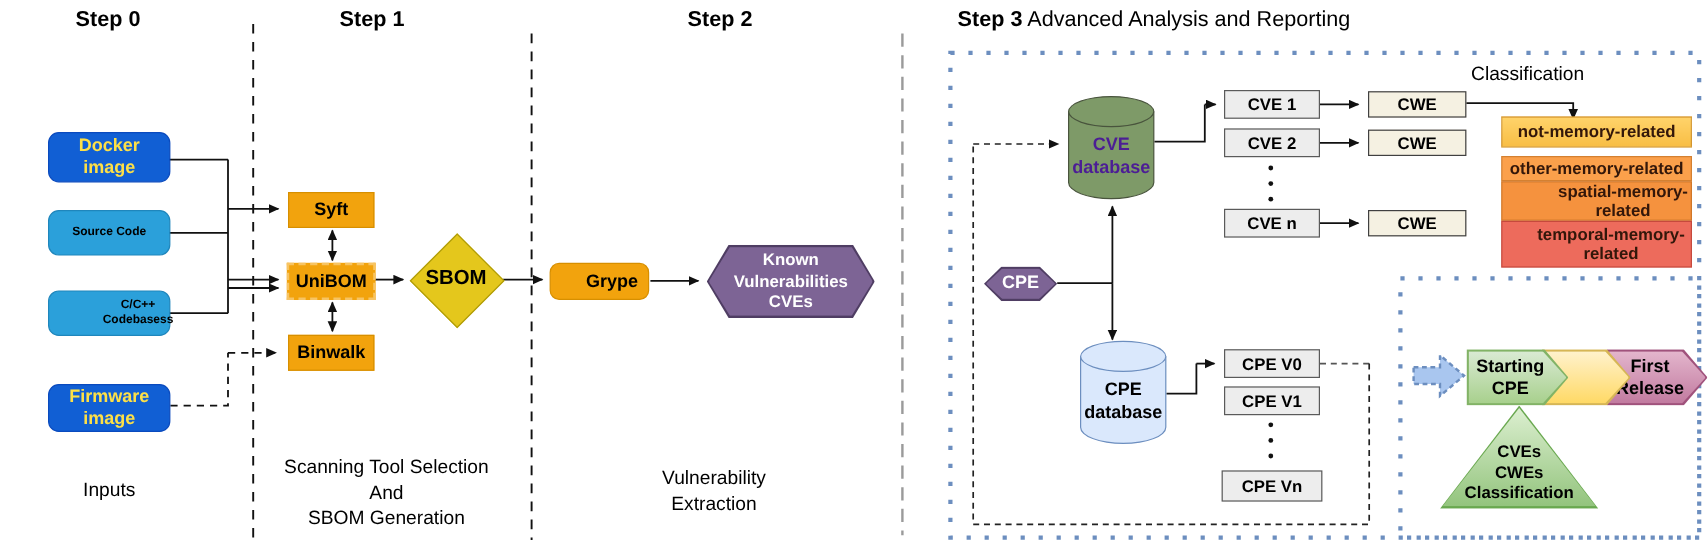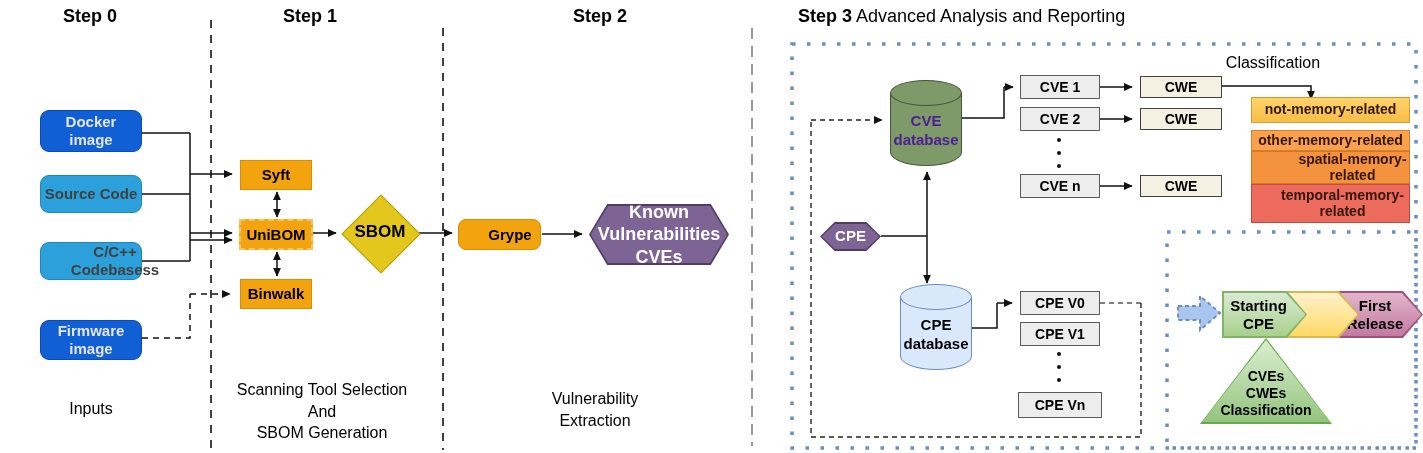--- a/index.html
+++ b/index.html
@@ -4,22 +4,22 @@
 <style>
   html,body{margin:0;padding:0;background:#fff;}
   .canvas{position:relative;width:1423px;height:453px;background:#fff;overflow:hidden;
           font-family:"Liberation Sans",sans-serif;color:#000;}
   .abs{position:absolute;}
   svg.wires{position:absolute;left:0;top:0;z-index:1;}
   .node{position:absolute;display:flex;align-items:center;justify-content:center;text-align:center;
         font-weight:bold;white-space:pre-line;line-height:1.2;z-index:3;box-sizing:border-box;}
   .steptitle{position:absolute;font-weight:bold;font-size:18px;z-index:3;text-align:center;}
   .caption{position:absolute;font-size:16px;text-align:center;white-space:pre-line;line-height:1.35;z-index:3;}
-  .blue{background:#115FD4;border:1.5px solid #0A4ABE;color:#e5e5e5;border-radius:9px;font-size:15px;}
-  .sky{background:#2BA0DA;border:1.5px solid #1F86BC;color:#404040;border-radius:9px;font-size:15px;}
+  .blue{background:#115FD4;border:1.5px solid #0A4ABE;color:#fde047;border-radius:9px;font-size:15px;}
+  .sky{background:#2BA0DA;border:1.5px solid #1F86BC;color:#000000;border-radius:9px;font-size:10px;}
   .orange{background:#F2A30D;border:1.5px solid #D78F00;color:#000;font-size:15px;}
   .orange.dashed{border:2.5px dashed #F7C463;}
   .rounded{border-radius:8px;padding-left:21px;}
   .listbox{background:#EDEDED;border:1.3px solid #5A5A5A;font-size:14px;}
   .cwebox{background:#F5F1E2;border:1.3px solid #404040;font-size:14px;}
   .diamond{position:absolute;left:353px;top:206px;width:54px;height:54px;transform:rotate(45deg);
            background:#E4C71C;border:1.5px solid #AF9C08;z-index:2;}
   .diamond-label{position:absolute;left:340px;top:222px;width:80px;text-align:center;font-weight:bold;
                  font-size:17px;z-index:3;}
   .hexo{position:absolute;z-index:2;}
@@ -135,21 +135,21 @@
   <div class="node orange dashed" style="left:239px;top:219px;width:74px;height:31px;">UniBOM</div>
   <div class="node orange" style="left:240px;top:279px;width:72px;height:30px;">Binwalk</div>
   <div class="diamond"></div>
   <div class="diamond-label">SBOM</div>
   <div class="caption" style="left:212px;top:379px;width:220px;">Scanning Tool Selection
 And
 SBOM Generation</div>
 
   <div class="node orange rounded" style="left:458px;top:219px;width:83px;height:31px;">Grype</div>
   <div class="hexo hex-big" style="left:589px;top:204px;width:140px;height:61px;background:#4F3D63;">
-    <div class="hexi hex-big-i" style="background:#7D6495;font-size:18px;">Known
+    <div class="hexi hex-big-i" style="background:#7D6495;font-size:14px;">Known
 Vulnerabilities
 CVEs</div>
   </div>
   <div class="caption" style="left:500px;top:388px;width:190px;">Vulnerability
 Extraction</div>
 
   <div class="cyl green" style="left:890px;top:80px;width:72px;height:86px;">
     <div class="ctop"></div>
     <div class="cbody"></div>
     <div class="clabel">CVE

